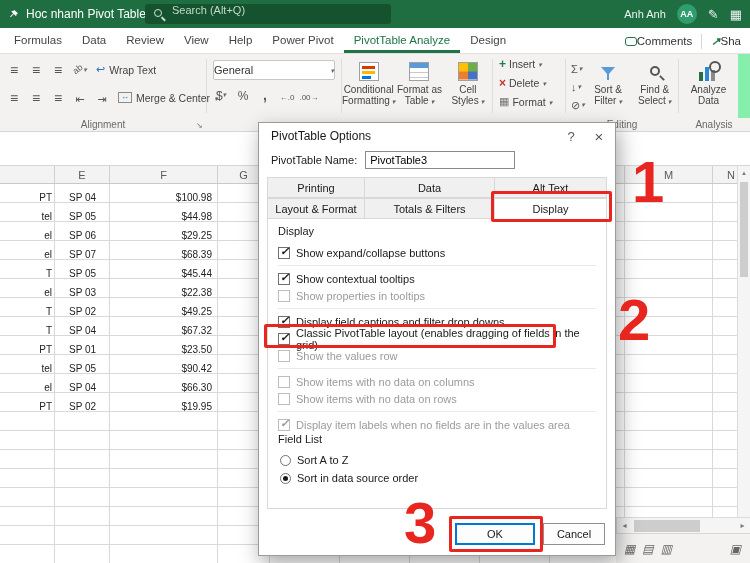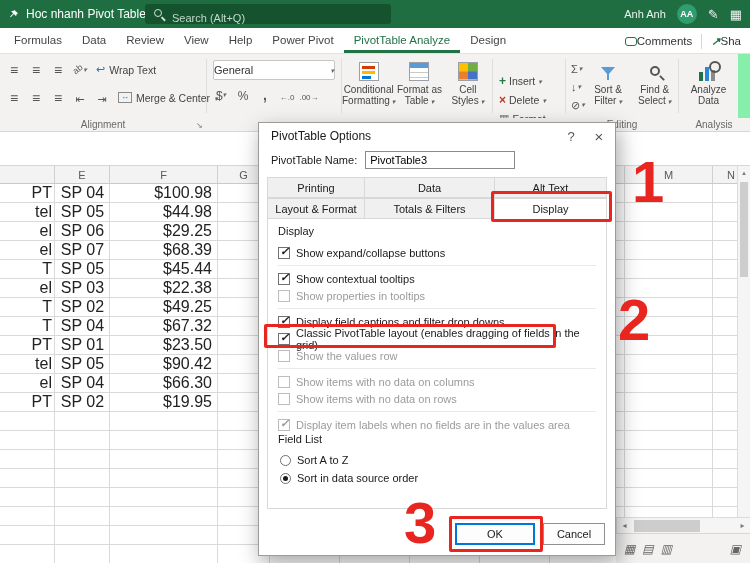--- a/index.html
+++ b/index.html
@@ -7,21 +7,21 @@
   body{font-family:"Liberation Sans",sans-serif;overflow:hidden;background:#fff}
   .app{position:relative;width:750px;height:563px;overflow:hidden;background:#86efac}
 
   
   .titlebar{position:absolute;top:0;left:0;right:0;height:28px;background:#1e6e42;display:flex;align-items:center;color:#fff;z-index:2}
   .pin{margin-left:8px;display:flex;align-items:center}
   .doc-title{font-size:12px;margin-left:7px;white-space:nowrap}
   .chev{display:inline-block}
   .chev::before{content:"▾";font-size:7px;color:#666;vertical-align:middle}
   .chev.white::before{color:#d7e6dc}
-  .searchbox{position:absolute;left:145px;top:4px;width:246px;height:20px;background:#15532f;border-radius:3px;display:flex;align-items:flex-end;padding-left:27px;font-size:11px;color:#c2d8cb}
+  .searchbox{position:absolute;left:145px;top:4px;width:246px;height:20px;background:#15532f;border-radius:3px;display:flex;align-items:flex-start;padding-left:27px;font-size:11px;color:#c2d8cb}
   .mag-w{position:absolute;left:9px;top:5px;width:8px;height:8px;border:1.5px solid #cfe0d6;border-radius:50%}
   .mag-w::after{content:"";position:absolute;width:5px;height:1.5px;background:#cfe0d6;transform:rotate(45deg);left:6px;top:8px}
   .tb-right{position:absolute;right:8px;top:0;height:28px;display:flex;align-items:center;gap:11px}
   .user-name{font-size:11px;color:#eaf3ee}
   .avatar{width:20px;height:20px;border-radius:50%;background:#2f9d6e;display:flex;align-items:center;justify-content:center;font-size:9px;font-weight:bold;color:#fff}
   .tb-icon{font-size:13px;color:#eaf3ee;line-height:1}
 
   
   .tabrow{position:absolute;top:28px;left:0;right:0;height:26px;background:#fff;border-bottom:1px solid #e3e1df;display:flex;align-items:center;padding-left:4px;font-size:11.5px;color:#444;z-index:2}
   .rtab{padding:0 10px;line-height:25px;white-space:nowrap}
@@ -63,21 +63,21 @@
     linear-gradient(#ffb900 0 0) 2px 8px/13px 3px no-repeat,
     linear-gradient(#0078d7 0 0) 2px 13px/9px 3px no-repeat,#fff}
   .ic-ft{width:20px;height:19px;border:1px solid #9aa0a6;background:
     linear-gradient(#5b9bd5 0 0) 0 0/100% 5px no-repeat,
     repeating-linear-gradient(to bottom,transparent 0 4px,#c9c9c9 4px 5px),#fff}
   .ic-cs{width:20px;height:19px;border:1px solid #9aa0a6;background:
     linear-gradient(#ffc000 0 0) 0 0/50% 50% no-repeat,
     linear-gradient(#70ad47 0 0) 100% 0/50% 50% no-repeat,
     linear-gradient(#ed7d31 0 0) 0 100%/50% 50% no-repeat,
     linear-gradient(#4472c4 0 0) 100% 100%/50% 50% no-repeat}
-  .g-cells{padding-top:17px}
+  .g-cells{padding-top:0}
   .cellrow{display:flex;align-items:center;gap:3px;height:19px;padding:0 6px;font-size:10.5px;color:#444;white-space:nowrap}
   .ic-insert::before{content:"+";color:#1e7e45;font-weight:bold;font-size:12px}
   .ic-delete::before{content:"×";color:#c0392b;font-weight:bold;font-size:12px}
   .ic-format::before{content:"▦";color:#777;font-size:11px}
   .g-editing{display:flex}
   .minicol{display:flex;flex-direction:column;justify-content:center;gap:1px;padding-left:5px}
   .mini{display:flex;align-items:center;height:17px;gap:1px}
   .ic-sum::before{content:"Σ";font-size:11px}
   .ic-fill::before{content:"↓";font-size:11px}
   .ic-clear::before{content:"⊘";font-size:11px}
@@ -95,21 +95,21 @@
   .launcher{position:absolute;top:1px;font-style:normal}
   .launcher::before{content:"↘";font-size:8px;color:#777}
 
   
   .sheet{position:absolute;top:132px;left:0;right:0;bottom:0;background:#fff;z-index:1}
   .fstrip{height:34px;border-bottom:1px solid #d6d6d6;background:#fff}
   .colhead{display:flex;height:18px;background:#f3f3f3;border-bottom:1px solid #c9c9c9;font-size:11px;color:#5a5a5a}
   .ch{border-right:1px solid #d0d0d0;display:flex;align-items:center;justify-content:center}
   .rows{position:relative;height:379px;background:repeating-linear-gradient(to bottom,transparent 0 18px,#d9d9d9 18px 19px)}
   .vl{position:absolute;top:0;bottom:0;width:1px;background:#d9d9d9}
-  .drow{position:absolute;left:0;height:19px;display:flex;align-items:flex-start;font-size:16px;color:#222}
+  .drow{position:absolute;left:0;height:19px;display:flex;align-items:flex-end;font-size:10px;color:#222}
   .cd{width:55px;text-align:right;padding-right:3px;overflow:hidden;white-space:nowrap}
   .ce{width:55px;text-align:center}
   .cf{width:108px;text-align:right;padding-right:6px}
 
   
   .vscroll{position:absolute;right:0;top:166px;width:13px;height:351px;background:#f5f5f5;border-left:1px solid #dcdcdc;z-index:3}
   .varr{height:13px;display:flex;align-items:center;justify-content:center;color:#7a7a7a;font-size:7px}
   .varr::before{content:"▴"}
   .vthumb{position:absolute;left:2px;right:2px;top:16px;height:95px;background:#cdcdcd}
   .hscroll{position:absolute;left:616px;right:0;bottom:30px;height:16px;background:#f5f5f5;border-top:1px solid #dcdcdc;border-left:1px solid #dcdcdc;display:flex;align-items:center;z-index:3;color:#7a7a7a;font-size:8px}

